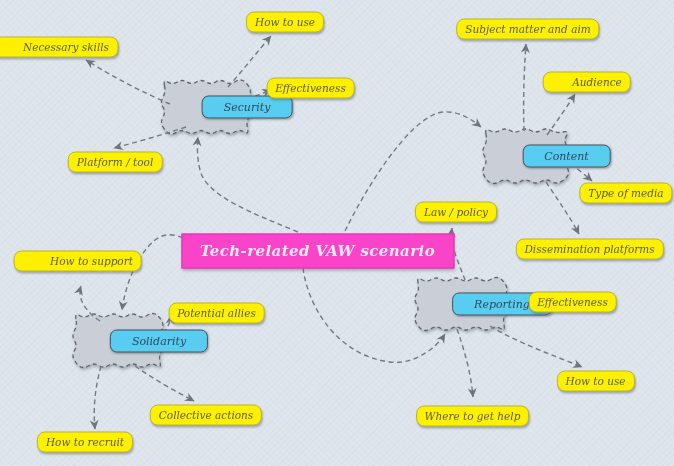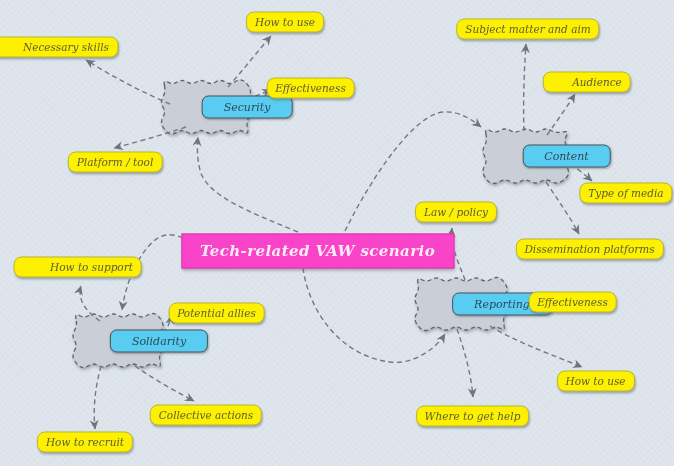--- a/index.html
+++ b/index.html
@@ -100,21 +100,21 @@
       <div class="node leaf" style="left: 53.5px; top: 47px; padding-left: 33px;">Necessary skills</div>
       <div class="node leaf" style="left: 285px; top: 21.5px;">How to use</div>
       <div class="node leaf" style="left: 310.5px; top: 88px;">Effectiveness</div>
       <div class="node leaf" style="left: 85px; top: 162px; margin-left: 30px;">Platform / tool</div>
       <div class="node branch" style="left: 525.5px; top: 156px;">Content</div>
       <div class="node leaf" style="left: 528px; top: 28.5px;">Subject matter and aim</div>
       <div class="node leaf" style="left: 586.5px; top: 81.5px; padding-left: 29px;">Audience</div>
       <div class="node leaf" style="left: 626px; top: 193px;">Type of media</div>
       <div class="node leaf" style="left: 589.5px; top: 248.5px;">Dissemination platforms</div>
       <div class="node branch" style="left: 118px; top: 340.5px;">Solidarity</div>
-      <div class="node leaf" style="left: 77.5px; top: 267px; padding-left: 36px;">How to support</div>
+      <div class="node leaf" style="left: 77.5px; top: 261px; padding-left: 36px;">How to support</div>
       <div class="node leaf" style="left: 216.5px; top: 312.5px;">Potential allies</div>
       <div class="node leaf" style="left: 206px; top: 415px;">Collective actions</div>
       <div class="node leaf" style="left: 85px; top: 442px;">How to recruit</div>
       <div class="node branch" style="left: 461px; top: 304px;">Reporting</div>
       <div class="node leaf" style="left: 456px; top: 211.5px;">Law / policy</div>
       <div class="node leaf" style="left: 572.5px; top: 302px;">Effectiveness</div>
       <div class="node leaf" style="left: 595.5px; top: 380.5px;">How to use</div>
       <div class="node leaf" style="left: 472.5px; top: 415.5px;">Where to get help</div>
     </div>
 

